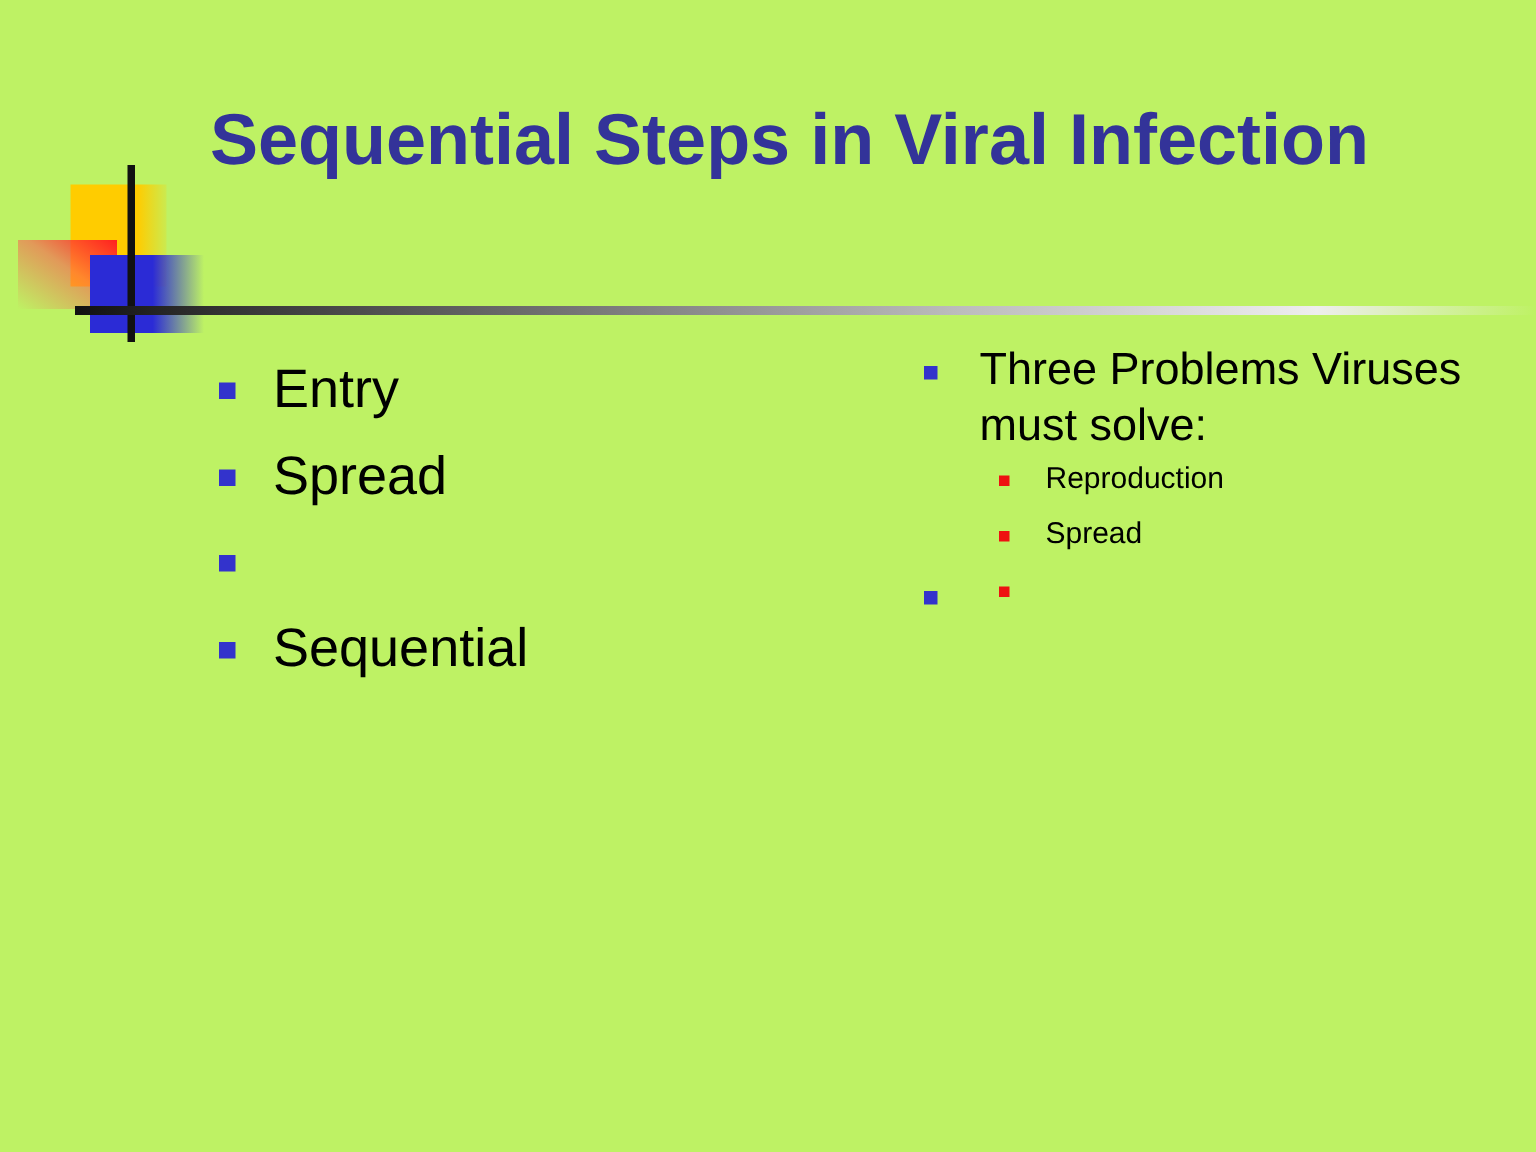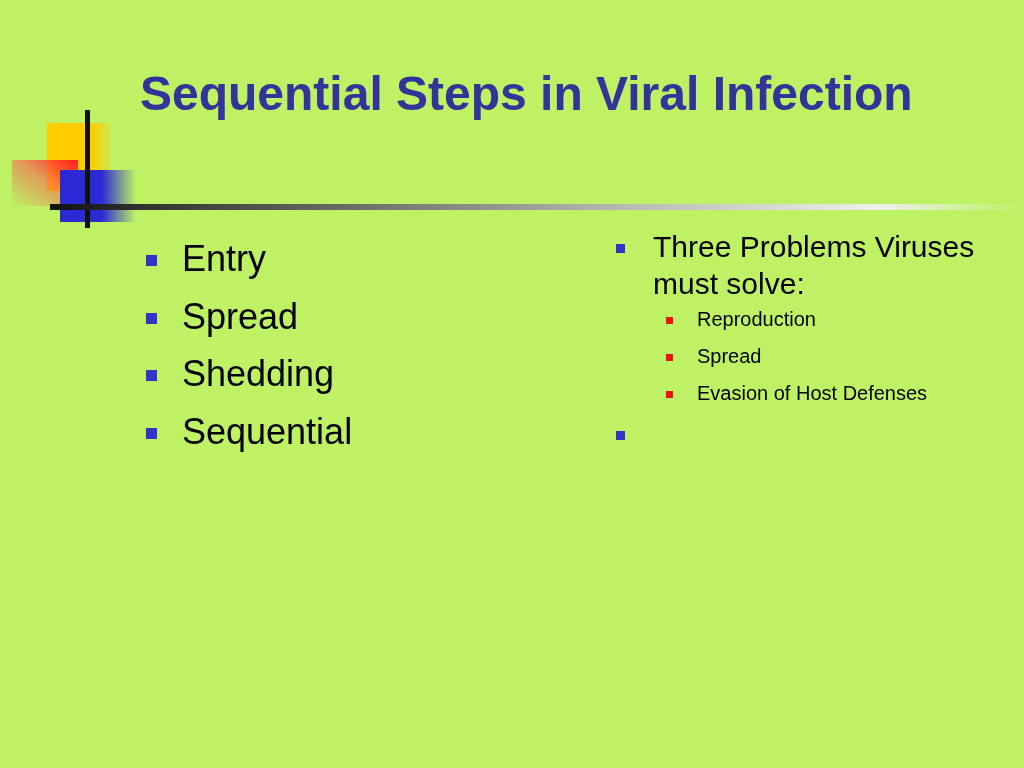--- a/index.html
+++ b/index.html
@@ -136,21 +136,20 @@
     <li>
       <span class="bullet"></span>
       <span>Entry</span>
     </li>
     <li>
       <span class="bullet"></span>
       <span>Spread</span>
     </li>
     <li>
       <span class="bullet"></span>
-      <span>Shedding</span>
     </li>
     <li>
       <span class="bullet"></span>
       <span>Sequential</span>
     </li>
   </ul>
 
   <ul class="list-right">
     <li>
       <span class="bullet"></span>
@@ -159,21 +158,20 @@
         <li>
           <span class="bullet"></span>
           <span>Reproduction</span>
         </li>
         <li>
           <span class="bullet"></span>
           <span>Spread</span>
         </li>
         <li class="wrap">
           <span class="bullet"></span>
-          <span>Evasion of Host Defenses</span>
         </li>
       </ul>
     </li>
     <li>
       <span class="bullet"></span>
     </li>
   </ul>
 
 </div>
 

